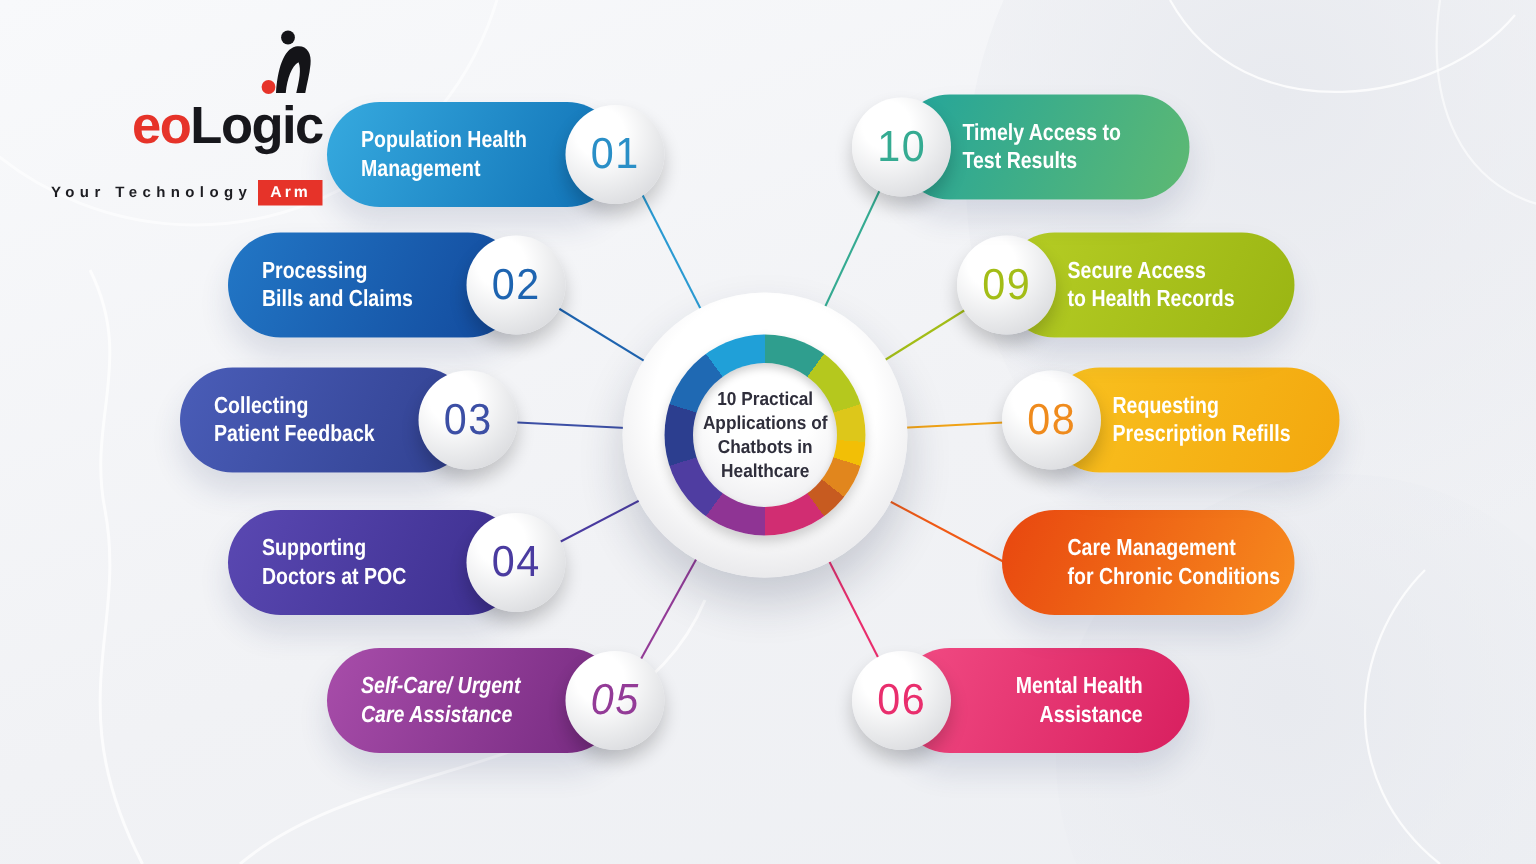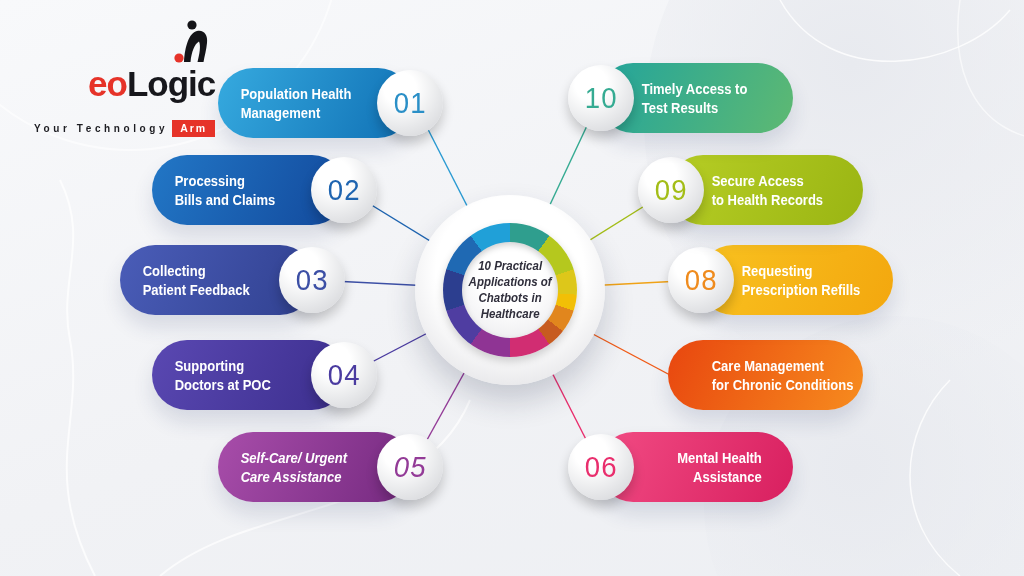--- a/index.html
+++ b/index.html
@@ -24,21 +24,20 @@
   
   .lines { position:absolute; inset:0; z-index:1; }
   .lines line { stroke-width:1.4; }
 
   
   .center-wrap {
     position:absolute; left:415px; top:195px; width:190px; height:190px;
     border-radius:50%; z-index:2;
     background: radial-gradient(circle at 50% 40%, #ffffff 50%, #ececee 74%, #d7d8db 100%);
     box-shadow: 0 16px 30px rgba(30,40,70,.20);
-    font-style: italic;
   }
   .ring {
     position:absolute; left:28px; top:28px; width:134px; height:134px; border-radius:50%;
     background: conic-gradient(from 0deg,
       #2f9e8e 0deg 36deg,
       #b5c81e 36deg 72deg,
       #ddc71a 72deg 94deg,
       #f2bf06 94deg 108deg,
       #e1861d 108deg 128deg,
       #c75b20 128deg 144deg,

